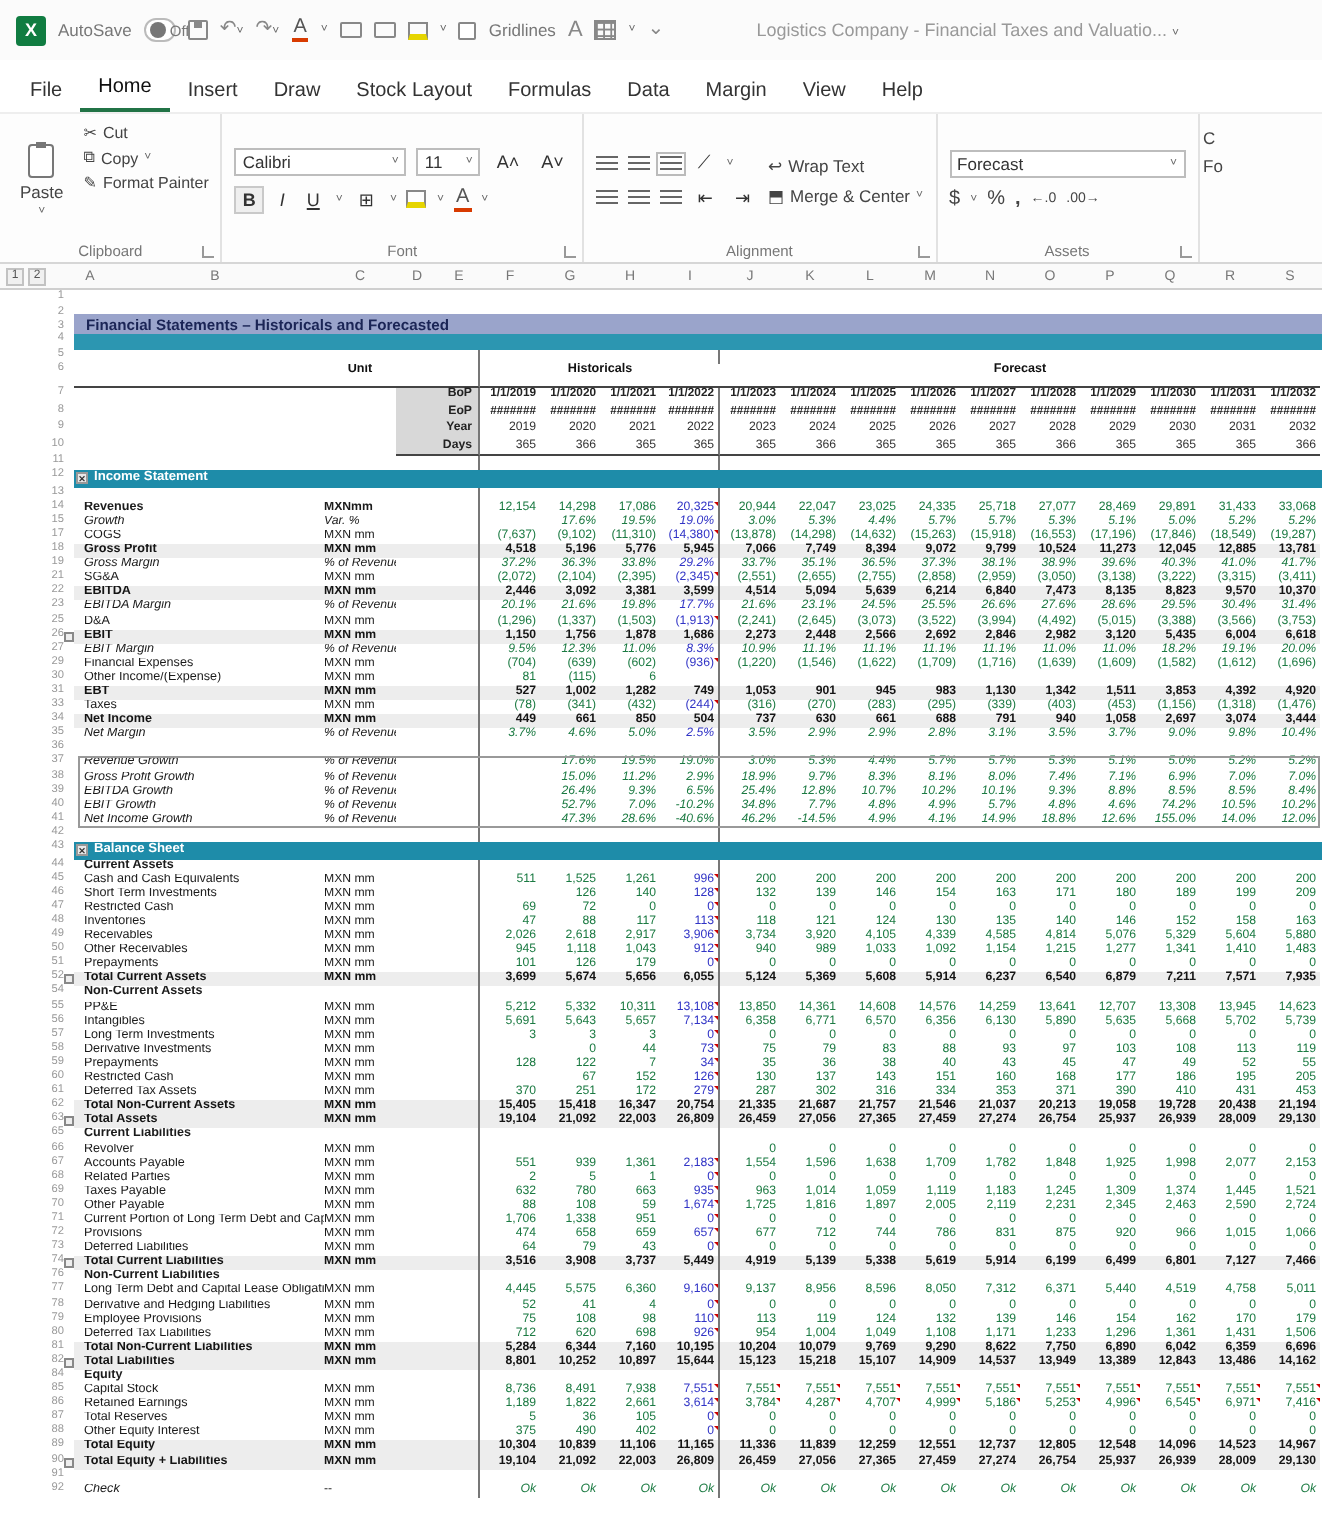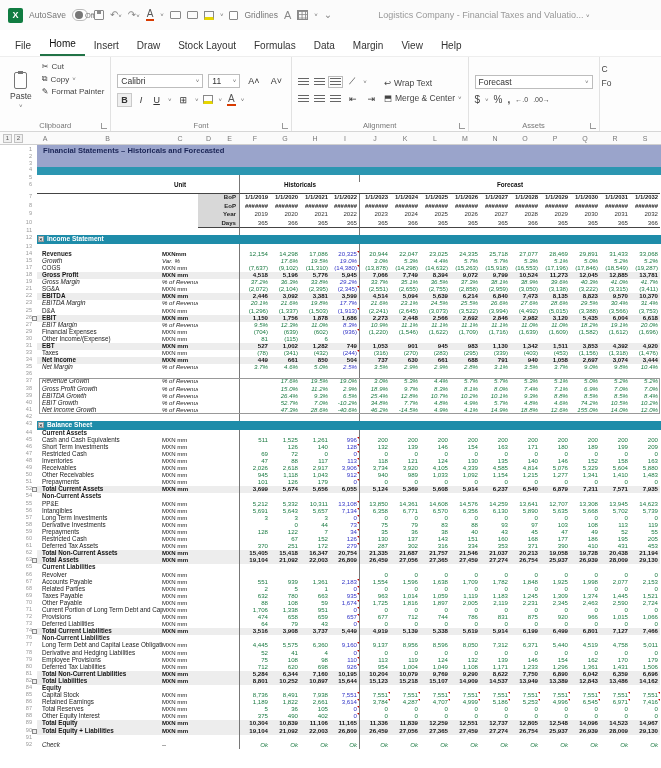--- a/index.html
+++ b/index.html
@@ -65,21 +65,21 @@
   .num{width:37px;flex:none;font-size:5.6px;color:#999;text-align:right;padding-right:5px;position:relative;}
   .obox{position:absolute;right:0px;top:1px;width:5px;height:5px;border:0.8px solid #888;background:#eee;}
   .lab{width:125px;flex:none;font-size:6.3px;color:#1b1b1b;white-space:nowrap;overflow:hidden;padding-left:5px;}
   .unit{width:36px;flex:none;font-size:6.1px;color:#1b1b1b;white-space:nowrap;overflow:hidden;}
   .de{width:42px;flex:none;font-size:6.1px;}
   .c{width:30px;flex:none;text-align:right;font-size:6.1px;padding-right:2px;position:relative;white-space:nowrap;color:#1B7A42;}
   .vl{border-right:1px solid #777;}
   .mk{position:absolute;top:0;right:0;width:0;height:0;border-top:2.6px solid #c00;border-left:2.6px solid transparent;}
 
   .title-band{flex:1;background:#9AA4CB;color:#1B2556;font-weight:bold;font-size:7.6px;padding:2px 0 0 6px;}
-  .r-title{height:22px;}
+  .r-title{height:22px;align-items:flex-end;}
   .r-title .num{line-height:7.2px;padding-top:0.5px;}
   .r4band{flex:1;background:#2C96B1;}
   .r4{height:8px;} .r5{height:7px;} .r6{height:12px;} .meta{height:8.5px;}
   .band-row{height:8.6px;}
   .secband{flex:1;background:#1E8CA9;color:#fff;font-weight:bold;font-size:6.6px;display:flex;align-items:center;gap:3px;padding-left:1px;}
   .xbox{width:6px;height:6px;background:#e9e9e9;border:0.8px solid #999;color:#333;font-size:4.5px;line-height:5px;text-align:center;flex:none;}
 
   .r6 .u6{border-bottom:1px solid #444;}
   .r6 .unit,.hist,.fcst{font-weight:bold;font-size:6.3px;color:#111;text-align:center;}
   .hist{width:120px;flex:none;} .fcst{width:300px;flex:none;}

